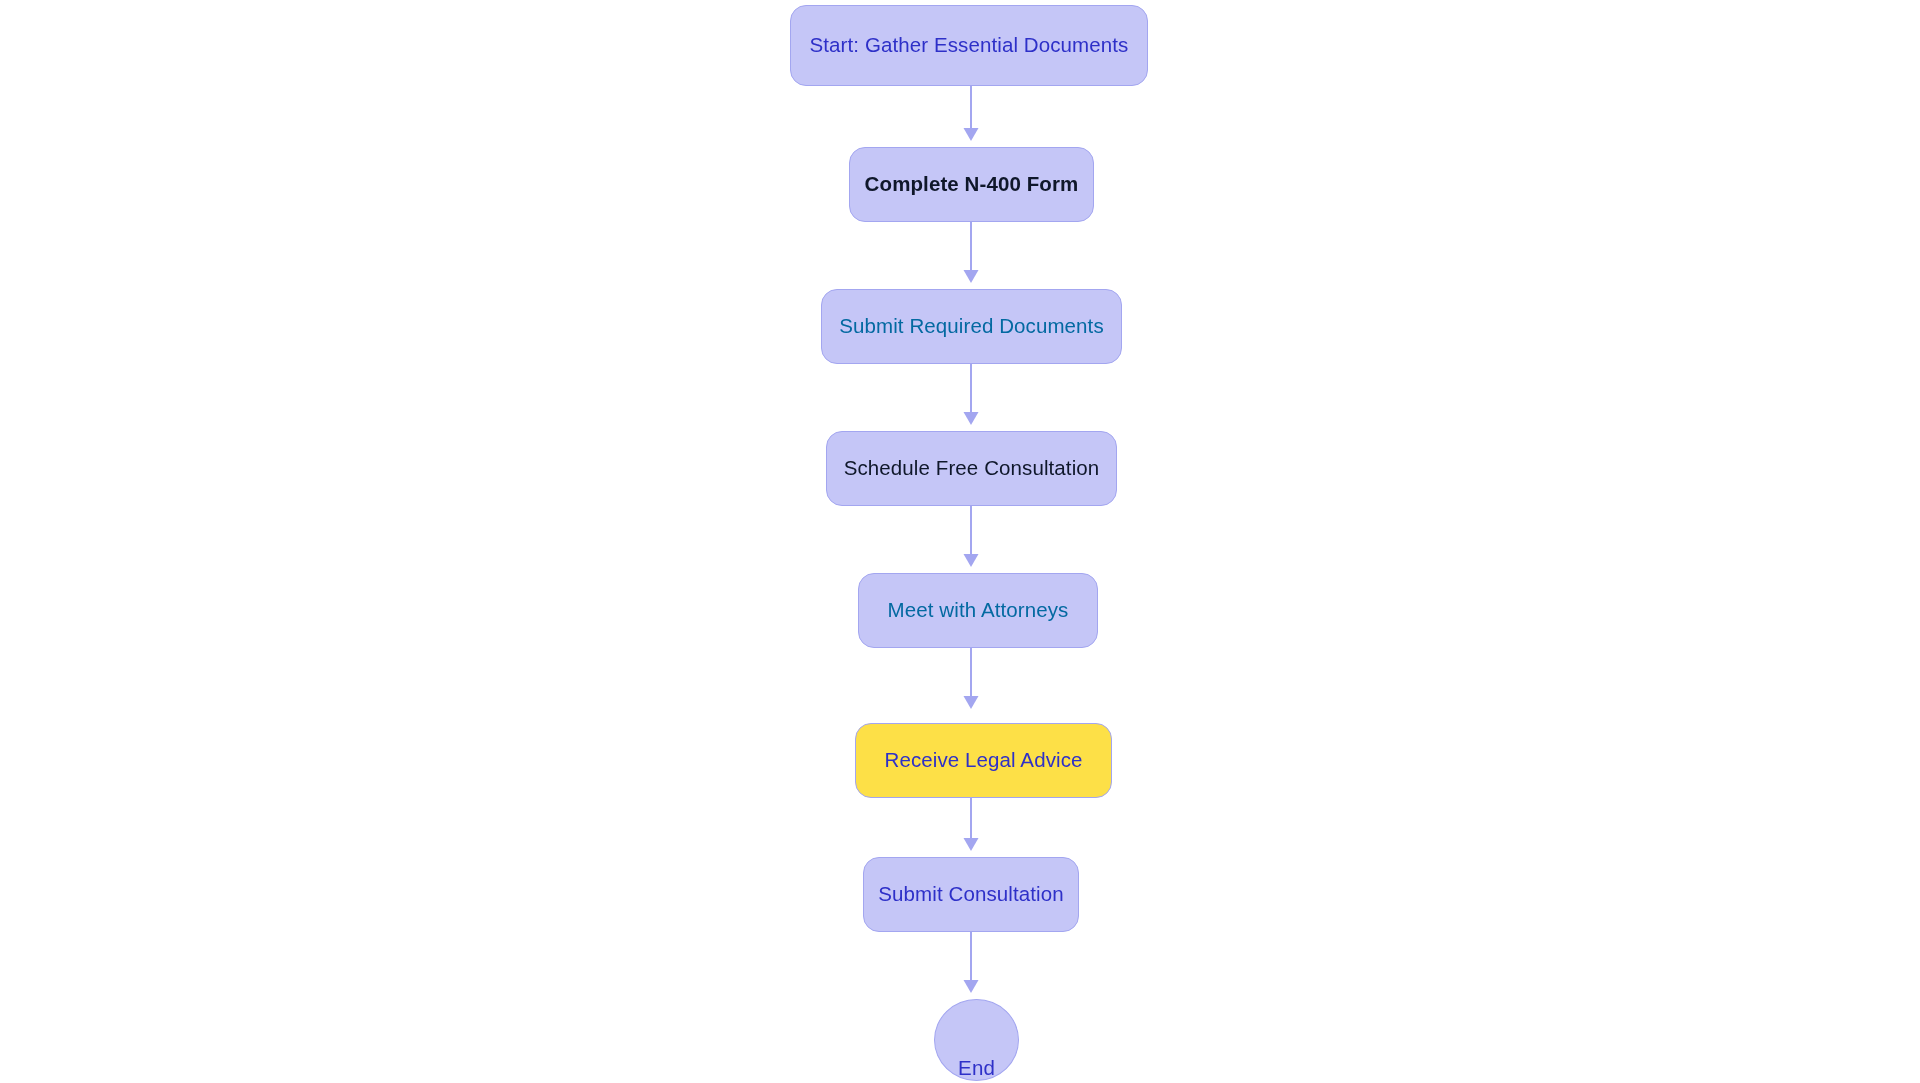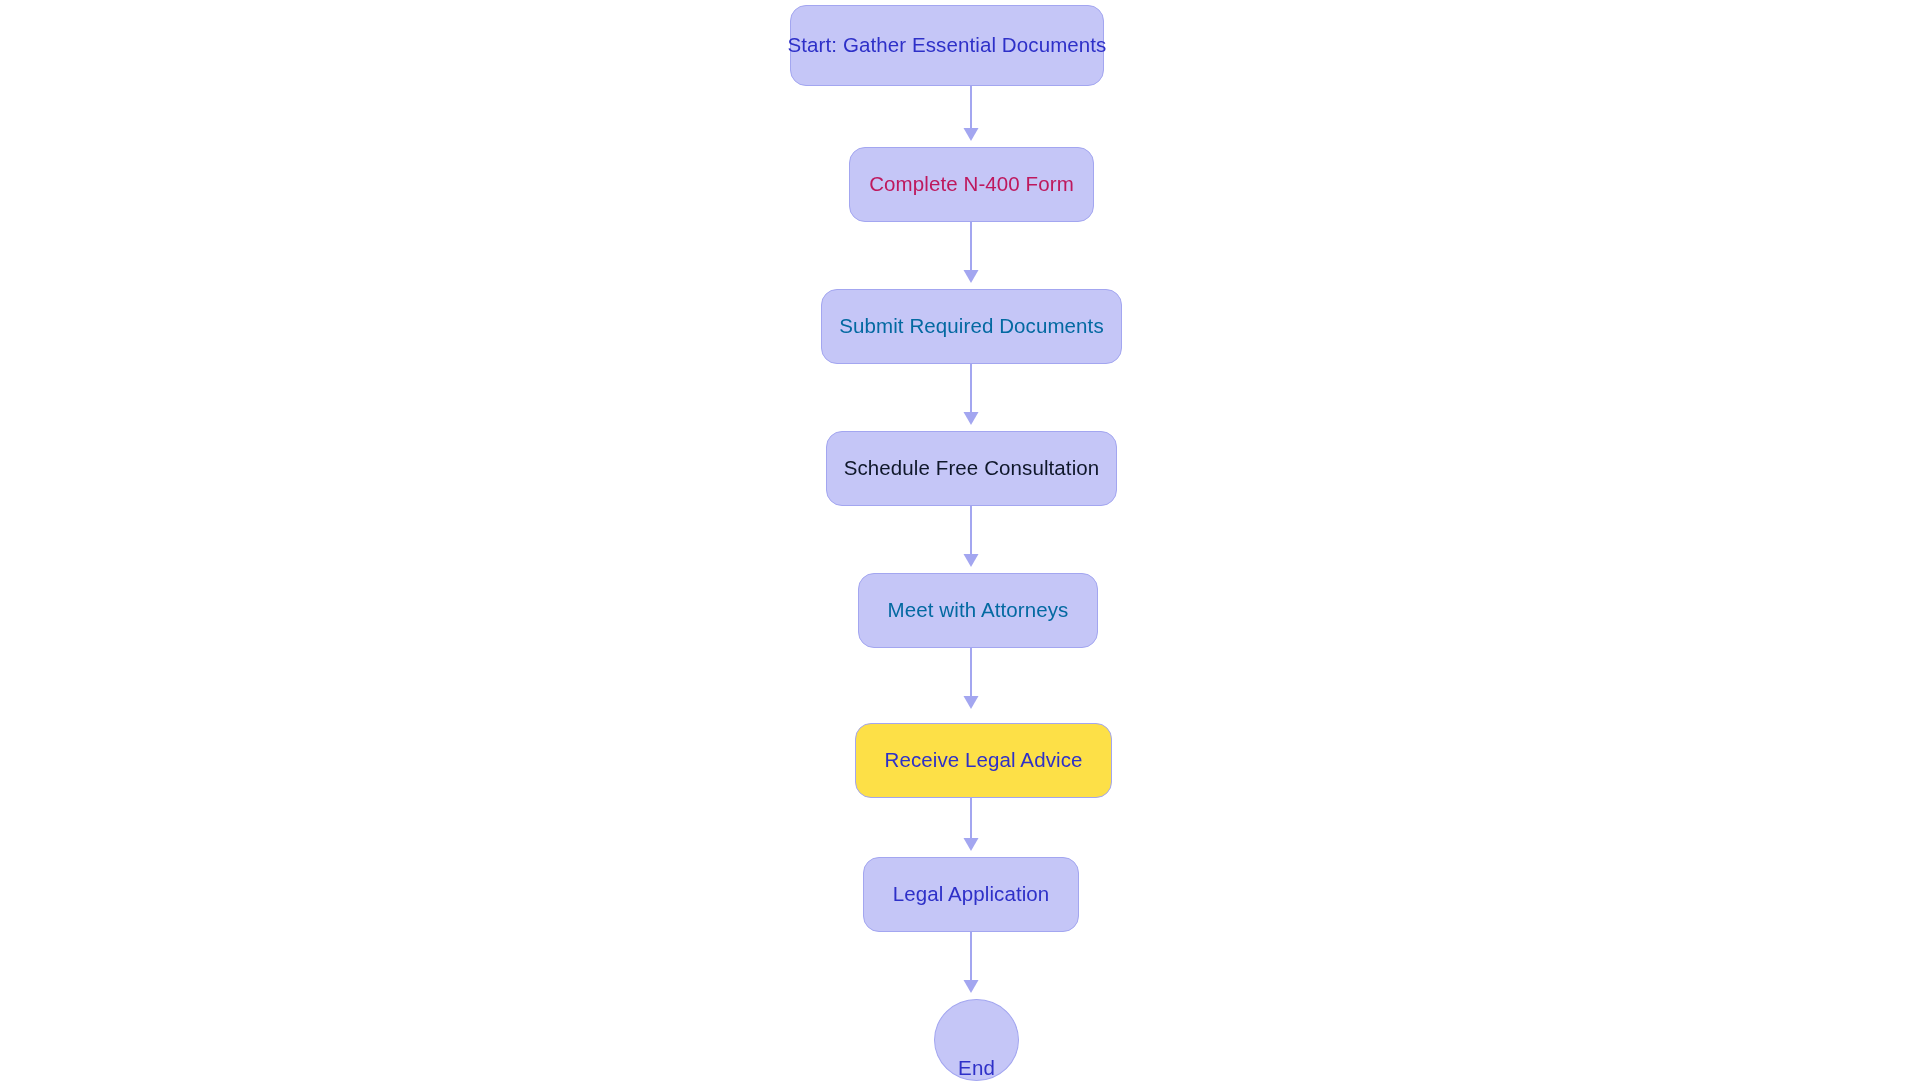--- a/index.html
+++ b/index.html
@@ -84,39 +84,39 @@
         <line x1="971" y1="790" x2="971" y2="838" stroke="#a3a6f0" stroke-width="2"></line>
         <polygon points="963.5,838 978.5,838 971,851" fill="#a3a6f0"></polygon>
       </g>
       <g>
         <line x1="971" y1="932" x2="971" y2="980" stroke="#a3a6f0" stroke-width="2"></line>
         <polygon points="963.5,980 978.5,980 971,993" fill="#a3a6f0"></polygon>
       </g>
     </svg>
 
   <div id="node-layer">
-      <div class="node pill" style="left: 790px; top: 5px; width: 314px; height: 81px; background: rgb(197, 198, 247); border-color: rgb(163, 166, 240); color: rgb(46, 48, 200);">
+      <div class="node pill" style="left: 790px; top: 5px; width: 358px; height: 81px; background: rgb(197, 198, 247); border-color: rgb(163, 166, 240); color: rgb(46, 48, 200);">
         <span class="node-label">Start: Gather Essential Documents</span>
       </div>
-      <div class="node pill" style="left: 849px; top: 147px; width: 245px; height: 75px; background: rgb(197, 198, 247); border-color: rgb(163, 166, 240); color: #be185d;">
+      <div class="node pill" style="left: 849px; top: 147px; width: 245px; height: 75px; background: rgb(197, 198, 247); border-color: rgb(163, 166, 240); color: #0f172a; font-weight: bold;">
         <span class="node-label">Complete N-400 Form</span>
       </div>
       <div class="node pill" style="left: 821px; top: 289px; width: 301px; height: 75px; background: rgb(197, 198, 247); border-color: rgb(163, 166, 240); color: #0369a1;">
         <span class="node-label">Submit Required Documents</span>
       </div>
       <div class="node pill" style="left: 826px; top: 431px; width: 291px; height: 75px; background: rgb(197, 198, 247); border-color: rgb(163, 166, 240); color: #0f172a;">
         <span class="node-label">Schedule Free Consultation</span>
       </div>
       <div class="node pill" style="left: 858px; top: 573px; width: 240px; height: 75px; background: rgb(197, 198, 247); border-color: rgb(163, 166, 240); color: #0369a1;">
         <span class="node-label">Meet with Attorneys</span>
       </div>
       <div class="node pill" style="left: 855px; top: 715px; width: 257px; height: 75px; background: #fde047; border-color: rgb(163, 166, 240); color: rgb(46, 48, 200); margin-top: 8px;">
         <span class="node-label">Receive Legal Advice</span>
       </div>
       <div class="node pill" style="left: 863px; top: 857px; width: 216px; height: 75px; background: rgb(197, 198, 247); border-color: rgb(163, 166, 240); color: rgb(46, 48, 200);">
-        <span class="node-label">Legal Application</span>
+        <span class="node-label">Submit Consultation</span>
       </div>
       <div class="node terminal" style="left: 934px; top: 999px; width: 85px; height: 82px; background: rgb(197, 198, 247); border-color: rgb(163, 166, 240); color: rgb(46, 48, 200); align-items: flex-end;">
         <span class="node-label">End</span>
       </div>
     </div>
 
 </div>
 
 </body></html>

